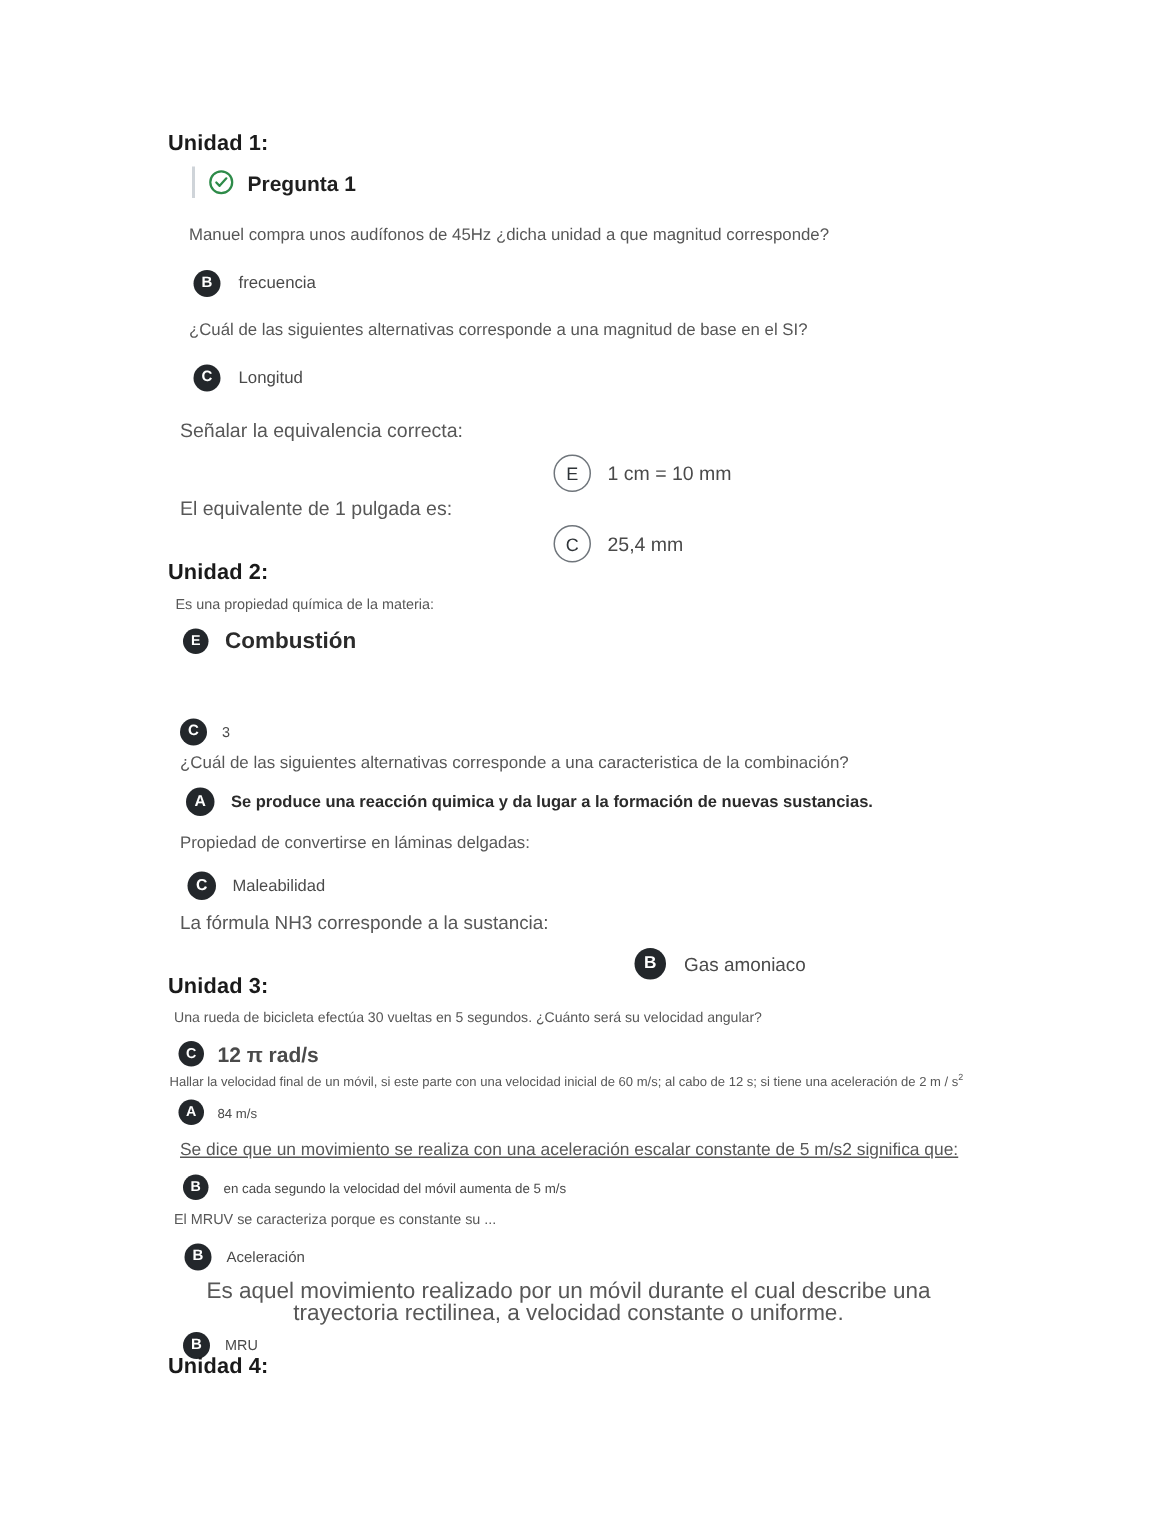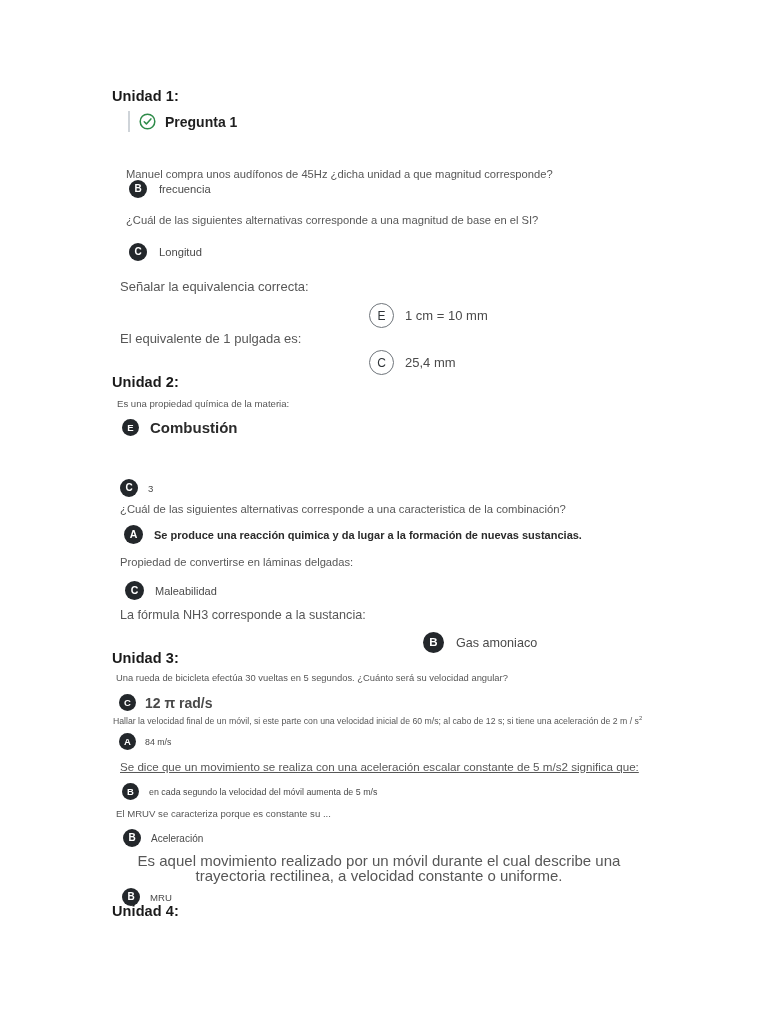--- a/index.html
+++ b/index.html
@@ -104,21 +104,21 @@
 
   <div class="abs q-title-row" style="left:108px; top:111px;margin-left:20px;">
     <div class="accent-bar"></div>
     <svg class="check-icon" width="17" height="17" viewBox="0 0 17 17">
       <circle cx="8.5" cy="8.5" r="7.3" fill="none" stroke="#2e8b49" stroke-width="1.5"></circle>
       <path d="M5.2 8.7 L7.4 10.9 L11.9 5.9" fill="none" stroke="#2e8b49" stroke-width="1.5" stroke-linecap="round" stroke-linejoin="round"></path>
     </svg>
     <div class="q-title-text">Pregunta 1</div>
   </div>
 
-  <div class="abs prompt" style="left:126px; top:168px; width:560px; font-size:11.2px;">Manuel compra unos audífonos de 45Hz ¿dicha unidad a que magnitud corresponde?</div>
+  <div class="abs prompt" style="left:126px; top:151px; width:560px; font-size:11.2px;">Manuel compra unos audífonos de 45Hz ¿dicha unidad a que magnitud corresponde?</div>
 
   <div class="abs answer-row" style="left:129px; top:180px;">
     <div class="badge-filled" style="width:18px;height:18px;font-size:10px;">B</div>
     <div class="answer-text" style="margin-left:12px; font-size:11.2px;">frecuencia</div>
   </div>
 
   <div class="abs prompt" style="left:126px; top:214px; width:560px; font-size:11.2px;">¿Cuál de las siguientes alternativas corresponde a una magnitud de base en el SI?</div>
 
   <div class="abs answer-row" style="left:129px; top:243px;">
     <div class="badge-filled" style="width:18px;height:18px;font-size:10px;">C</div>

